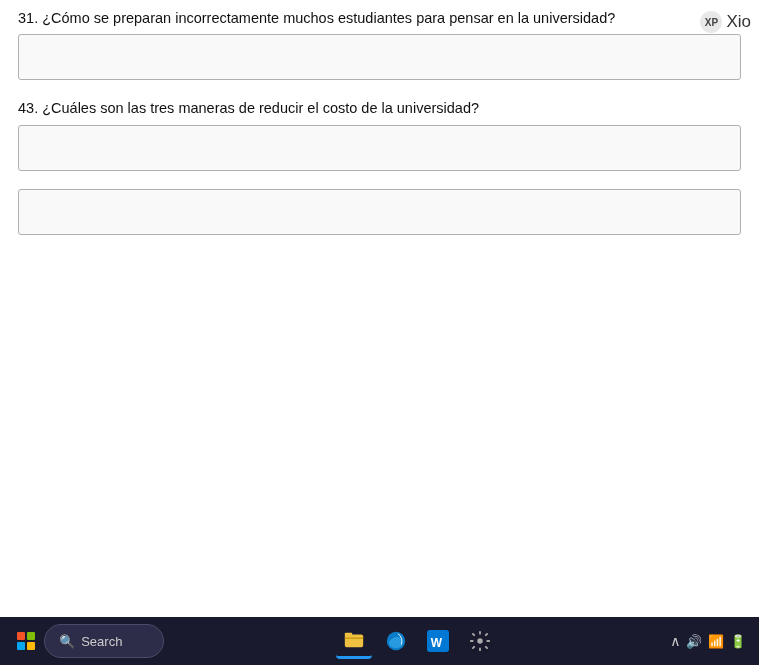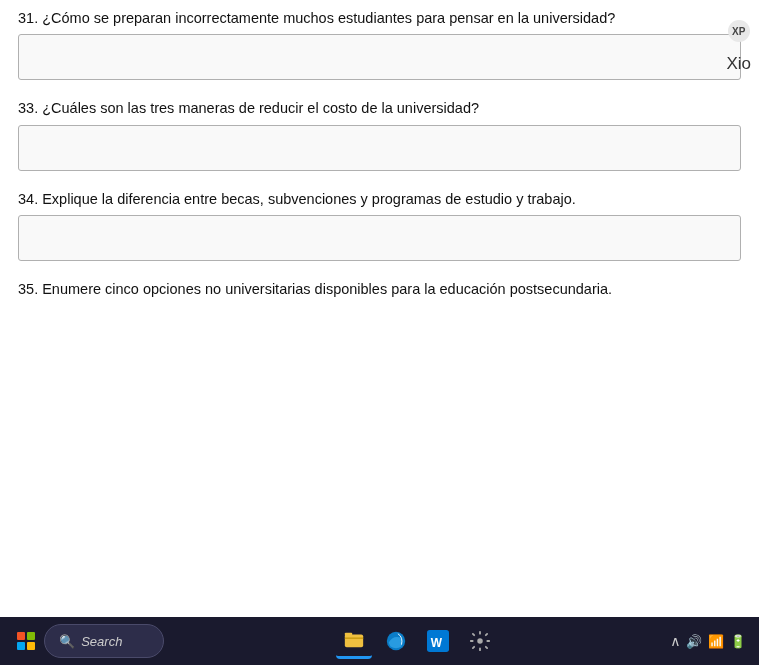--- a/index.html
+++ b/index.html
@@ -81,21 +81,20 @@
     }
 
     .search-bar-icon {
       color: #aaa;
       font-size: 13px;
     }
 
     .search-bar-text {
       color: #ccc;
       font-size: 13px;
-      font-style: italic;
     }
 
     .taskbar-center {
       flex: 1;
       display: flex;
       align-items: center;
       justify-content: center;
       gap: 6px;
     }
 
@@ -118,27 +117,26 @@
     }
 
     .tray-icon {
       color: #ccc;
       font-size: 14px;
       cursor: pointer;
     }
 
     .xp-badge {
       position: absolute;
-      top: 20px;
+      top: 11px;
       right: 8px;
       display: flex;
       align-items: center;
-      gap: 12px;
+      gap: 4px;
       background: transparent;
-      flex-direction: column;
     }
 
     .xp-circle {
       width: 22px;
       height: 22px;
       border-radius: 50%;
       background: #e8e8e8;
       display: flex;
       align-items: center;
       justify-content: center;
@@ -197,32 +195,28 @@
 
 <div class="main-content">
 
   <div class="question-block">
     <div class="question-text">31. ¿Cómo se preparan incorrectamente muchos estudiantes para pensar en la universidad?</div>
     <input type="text" class="answer-box" value="" style="">
   </div>
 
 
   <div class="question-block">
-    <div class="question-text">33. ¿Cuáles son las tres maneras de reducir el costo de la universidad?</div>
+    <div class="question-text">43. ¿Cuáles son las tres maneras de reducir el costo de la universidad?</div>
     <input type="text" class="answer-box" value="" style="">
   </div>
 
   <div class="question-block">
-    <div class="question-text">34. Explique la diferencia entre becas, subvenciones y programas de estudio y trabajo.</div>
     <input type="text" class="answer-box" value="" style="">
   </div>
 
-  <div class="question-block">
-    <div class="question-text">35. Enumere cinco opciones no universitarias disponibles para la educación postsecundaria.</div>
-  </div>
 
 </div>
 
 <div class="taskbar">
 
   <div class="win-start-btn">
     <div class="win-squares">
       <div class="win-sq win-sq-1"></div>
       <div class="win-sq win-sq-2"></div>
       <div class="win-sq win-sq-3"></div>

